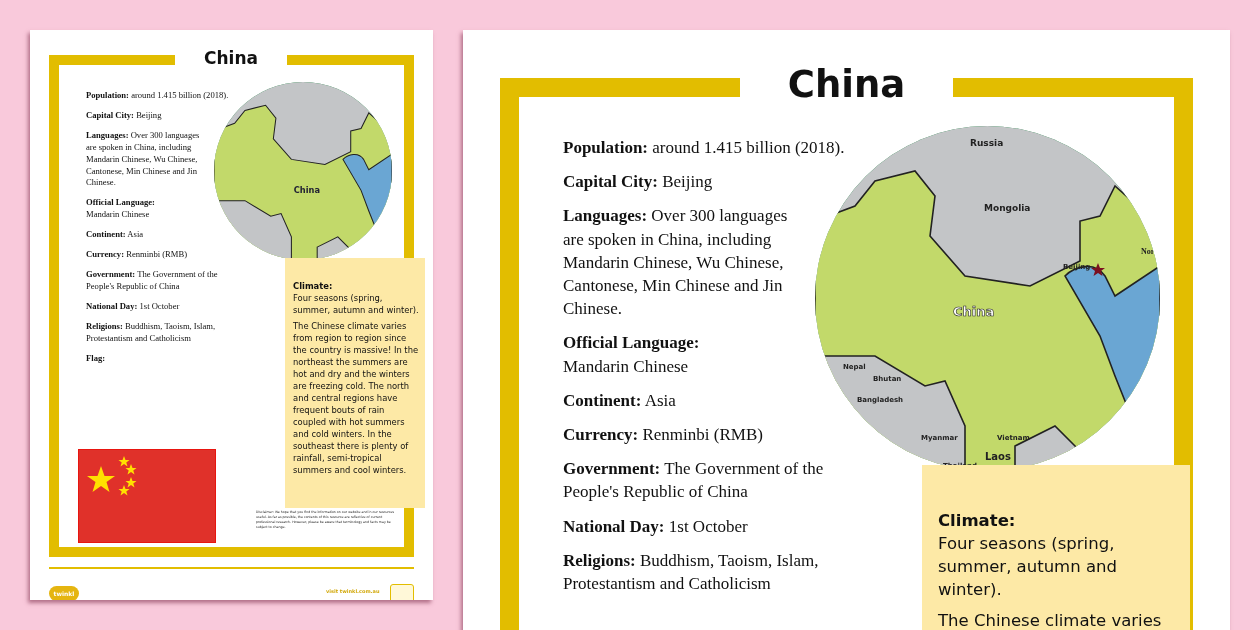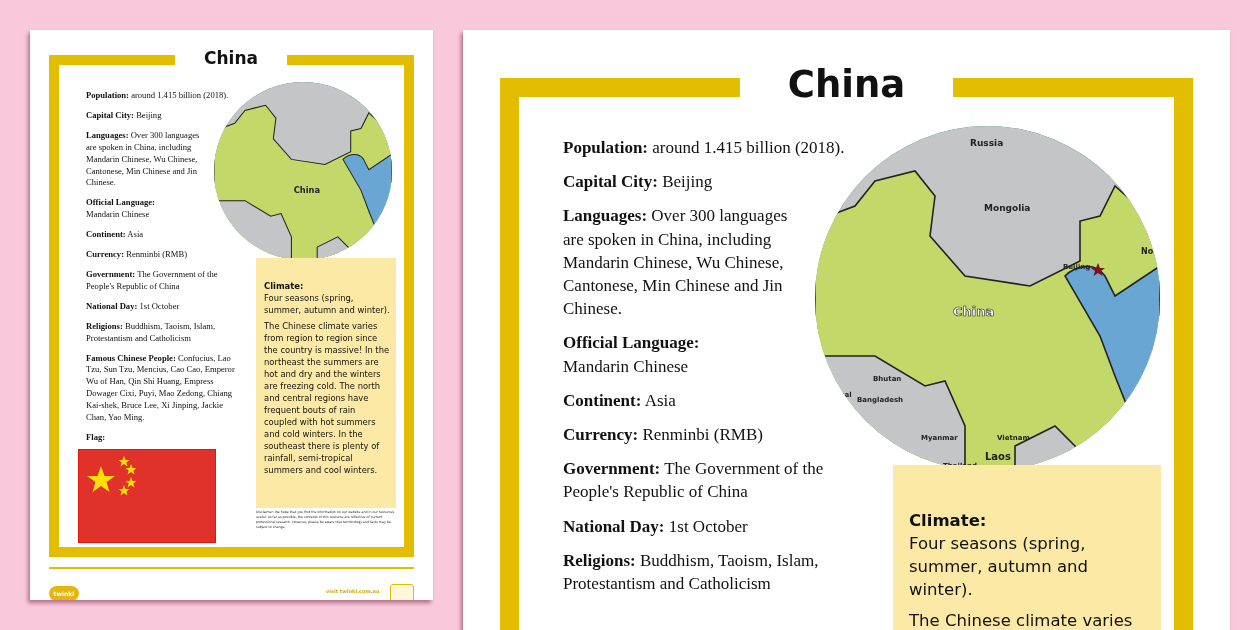--- a/index.html
+++ b/index.html
@@ -13,21 +13,21 @@
   .page {
     position: absolute; background: #ffffff;
     box-shadow: -2px 3px 4px rgba(120,40,70,0.55);
     overflow: hidden;
   }
   .frame { position: absolute; border: solid #e2bd00; box-sizing: border-box; }
   .title-gap { position: absolute; background: #fff; text-align: center; font-weight: bold; }
   .facts p { margin: 8px; font-family: Liberation Serif, serif; }
   .facts b { font-weight: bold; }
   .map { position: absolute; border-radius: 50%; overflow: hidden; background: #15803d; }
-  .climate { position: absolute; background: #fde9a6; box-sizing: border-box; }
+  .climate { position: absolute; background: #fde9a6; box-sizing: border-box; margin-left: 29px; }
   .climate b { font-weight: bold; }
   .climate p { margin: 0; }
 
   
   #thumb { left: 30px; top: 30px; width: 403px; height: 570px; }
   #thumb .frame { left: 19px; top: 25px; width: 365px; height: 502px; border-width: 10px; }
   #thumb .title-gap { left: 145px; top: 14px; width: 112px; height: 26px; font-size: 17px; line-height: 28px; }
   #thumb .facts { position: absolute; left: 48px; top: 52px; width: 172px; font-size: 8.6px; line-height: 11.9px; }
   #thumb .facts p { margin-bottom: 4px; }
   #thumb .map { left: 184px; top: 52px; width: 178px; height: 178px; }
@@ -62,21 +62,20 @@
   <div class="facts">
     <p><b>Population:</b> <span>around 1.415 billion (2018).</span></p>
     <p><b>Capital City:</b> <span>Beijing</span></p>
     <p style="width:118px"><b>Languages:</b> <span>Over 300 languages are spoken in China, including Mandarin Chinese, Wu Chinese, Cantonese, Min Chinese and Jin Chinese.</span></p>
     <p><b>Official Language:</b><br><span>Mandarin Chinese</span></p>
     <p><b>Continent:</b> <span>Asia</span></p>
     <p><b>Currency:</b> <span>Renminbi (RMB)</span></p>
     <p><b>Government:</b> <span>The Government of the People's Republic of China</span></p>
     <p><b>National Day:</b> <span>1st October</span></p>
     <p><b>Religions:</b> <span>Buddhism, Taoism, Islam, Protestantism and Catholicism</span></p>
-    <p><b>Famous Chinese People:</b> <span>Confucius, Lao Tzu, Sun Tzu, Mencius, Cao Cao, Emperor Wu of Han, Qin Shi Huang, Empress Dowager Cixi, Puyi, Mao Zedong, Chiang Kai-shek, Bruce Lee, Xi Jinping, Jackie Chan, Yao Ming.</span></p>
     <p><b>Flag:</b></p>
   </div>
 
   <div class="map">
     <svg width="178" height="178" viewBox="0 0 345 345">
       <rect width="345" height="345" fill="#c3c5c7"></rect>
       <path d="M0,95 L40,80 L60,55 L100,45 L120,70 L115,110 L150,150 L215,160 L265,135 L265,95 L285,90 L300,60 L345,100 L345,345 L0,345 Z" fill="#c2d96a" stroke="#222" stroke-width="2"></path>
       <path d="M250,150 C260,140 280,135 290,150 L300,170 L345,140 L345,300 L320,300 L300,250 L285,210 Z" fill="#6aa6d3" stroke="#222" stroke-width="2"></path>
       <path d="M0,230 L60,230 L110,260 L130,255 L150,300 L150,345 L0,345 Z" fill="#c3c5c7" stroke="#222" stroke-width="2"></path>
       <path d="M200,320 L240,300 L270,330 L270,345 L200,345 Z" fill="#c3c5c7" stroke="#222" stroke-width="2"></path>
@@ -129,23 +128,23 @@
       <path d="M250,150 C260,140 280,135 290,150 L300,170 L345,140 L345,300 L320,300 L300,250 L285,210 Z" fill="#6aa6d3" stroke="#222" stroke-width="1.6"></path>
       <path d="M0,230 L60,230 L110,260 L130,255 L150,300 L150,345 L0,345 Z" fill="#c3c5c7" stroke="#222" stroke-width="1.6"></path>
       <path d="M200,320 L240,300 L270,330 L270,345 L200,345 Z" fill="#c3c5c7" stroke="#222" stroke-width="1.6"></path>
       <path d="M300,300 L345,270 L345,345 L270,345 Z" fill="#6aa6d3"></path>
       <polygon points="283,137 285,142 290,142 286,145 287.5,150 283,147 278.5,150 280,145 276,142 281,142" fill="#7a1020"></polygon>
     </svg>
     <span class="map-label" style="left:155px;top:12px;font-size:9px;">Russia</span>
     <span class="map-label" style="left:145px;top:77px;font-size:9px;margin-left:24px;">Mongolia</span>
     <span class="map-label" style="left:138px;top:178px;font-size:13px;color:#fff;-webkit-text-stroke:0.6px #222;">China</span>
     <span class="map-label" style="left:248px;top:137px;font-size:7px;">Beijing</span>
-    <span class="map-label" style="left:326px;top:121px;font-size:8px;">Nor</span>
+    <span class="map-label" style="left:326px;top:121px;font-size:8px;font-family:Liberation Serif, serif;">Nor</span>
     <span class="map-label" style="left:330px;top:157px;font-size:12px;margin-left:31px;">So</span>
-    <span class="map-label" style="left:14px;top:237px;font-size:7px;margin-top:28px;">Nepal</span>
+    <span class="map-label" style="left:28px;top:237px;font-size:7px;">Nepal</span>
     <span class="map-label" style="left:58px;top:249px;font-size:7px;">Bhutan</span>
     <span class="map-label" style="left:42px;top:270px;font-size:7px;">Bangladesh</span>
     <span class="map-label" style="left:106px;top:308px;font-size:7px;">Myanmar</span>
     <span class="map-label" style="left:182px;top:308px;font-size:7px;text-align:center;">Vietnam</span>
     <span class="map-label" style="left:170px;top:325px;font-size:10px;">Laos</span>
     <span class="map-label" style="left:128px;top:336px;font-size:7px;">Thailand</span>
   </div>
 
   <div class="climate">
     <p><b>Climate:</b><br><span>Four seasons (spring, summer, autumn and winter).</span></p>

